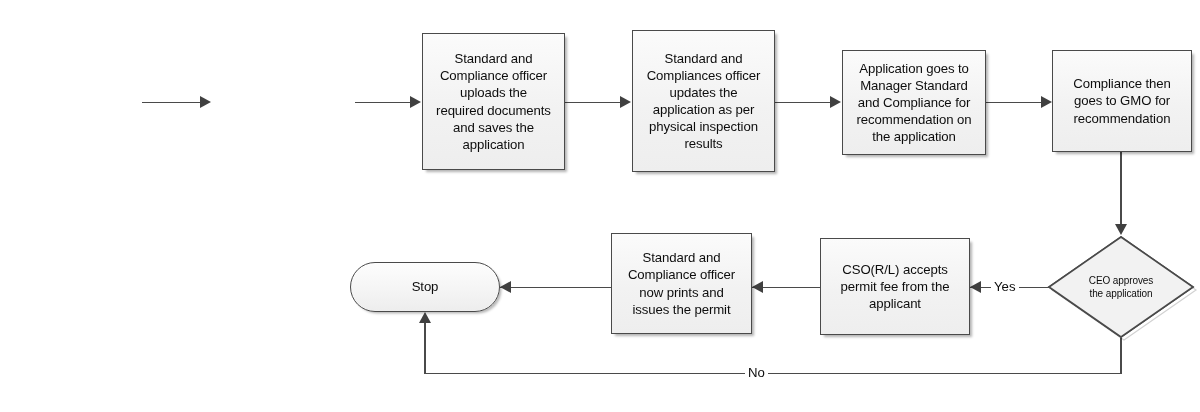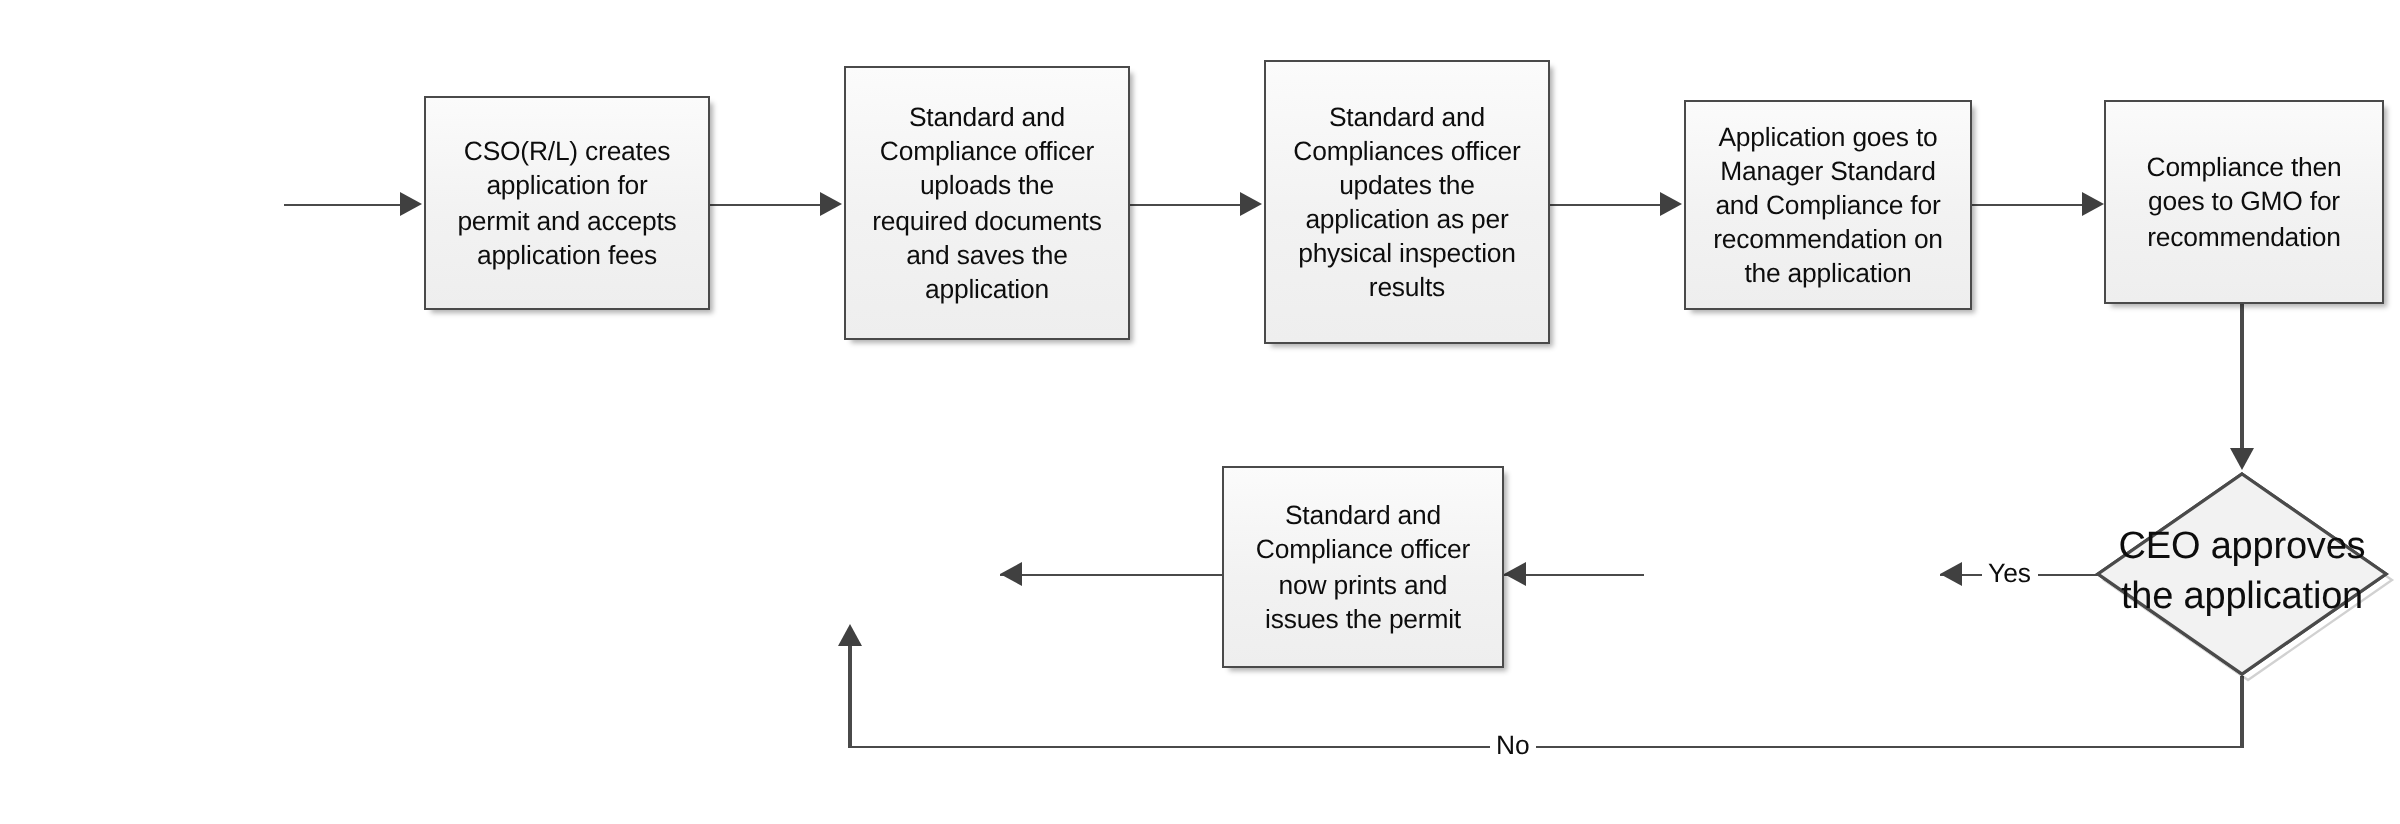--- a/index.html
+++ b/index.html
@@ -59,21 +59,21 @@
   }
   .decision .dlabel {
     position: absolute;
     left: 0; top: 0;
     width: 100%;
     height: 100%;
     display: flex;
     align-items: center;
     justify-content: center;
     text-align: center;
-    font-size: 19px;
+    font-size: 10px;
     line-height: 1.30;
     color: #0d0d0d;
     white-space: pre-line;
     letter-spacing: -0.1px;
   }
   
   .conn {
     position: absolute;
     background: #4a4a4a;
     z-index: 1;
@@ -151,26 +151,20 @@
 
   <div class="conn v" style="left:1120px; top:338px; height:36px;"></div>
 
   <div class="conn h" style="left:424px; top:372.5px; width:697px;"></div>
 
   <div class="conn v" style="left:424px; top:322px; height:51px;"></div>
   <div class="arrow up" style="left:419px; top:312px;"></div>
   <div class="edge-label" style="left:745px; top:366px;">No</div>
 
 
-  <div class="node process" style="left:212px; top:48px; width:143px; height:107px;">
-    <span class="txt">CSO(R/L) creates
-application for
-permit and accepts
-application fees</span>
-  </div>
 
   <div class="node process" style="left:422px; top:33px; width:143px; height:137px;">
     <span class="txt">Standard and
 Compliance officer
 uploads the
 required documents
 and saves the
 application</span>
   </div>
 
@@ -200,22 +194,30 @@
   <div class="decision" style="left:1048px; top:236px; width:146px; height:102px;">
     <svg width="150" height="106" viewBox="0 0 150 106">
       <polygon points="73,1 145,51 73,101 1,51" fill="#f2f2f2" stroke="#4a4a4a" stroke-width="1.6" style="filter:none"></polygon>
       <polygon points="76,4 148,54 76,104 4,54" fill="none" stroke="rgba(0,0,0,0.18)" stroke-width="1.2"></polygon>
       <polygon points="73,1 145,51 73,101 1,51" fill="#f2f2f2" stroke="#4a4a4a" stroke-width="1.6"></polygon>
     </svg>
     <div class="dlabel">CEO approves
 the application</div>
   </div>
 
+  <div class="node process" style="left:820px; top:238px; width:150px; height:97px;">
+    <span class="txt">CSO(R/L) accepts
+permit fee from the
+applicant</span>
+  </div>
 
   <div class="node process" style="left:611px; top:233px; width:141px; height:101px;">
     <span class="txt">Standard and
 Compliance officer
 now prints and
 issues the permit</span>
   </div>
 
+  <div class="node terminator" style="left:350px; top:262px; width:150px; height:50px;">
+    <span class="txt">Stop</span>
+  </div>
 
 </div>
 
 </body></html>

